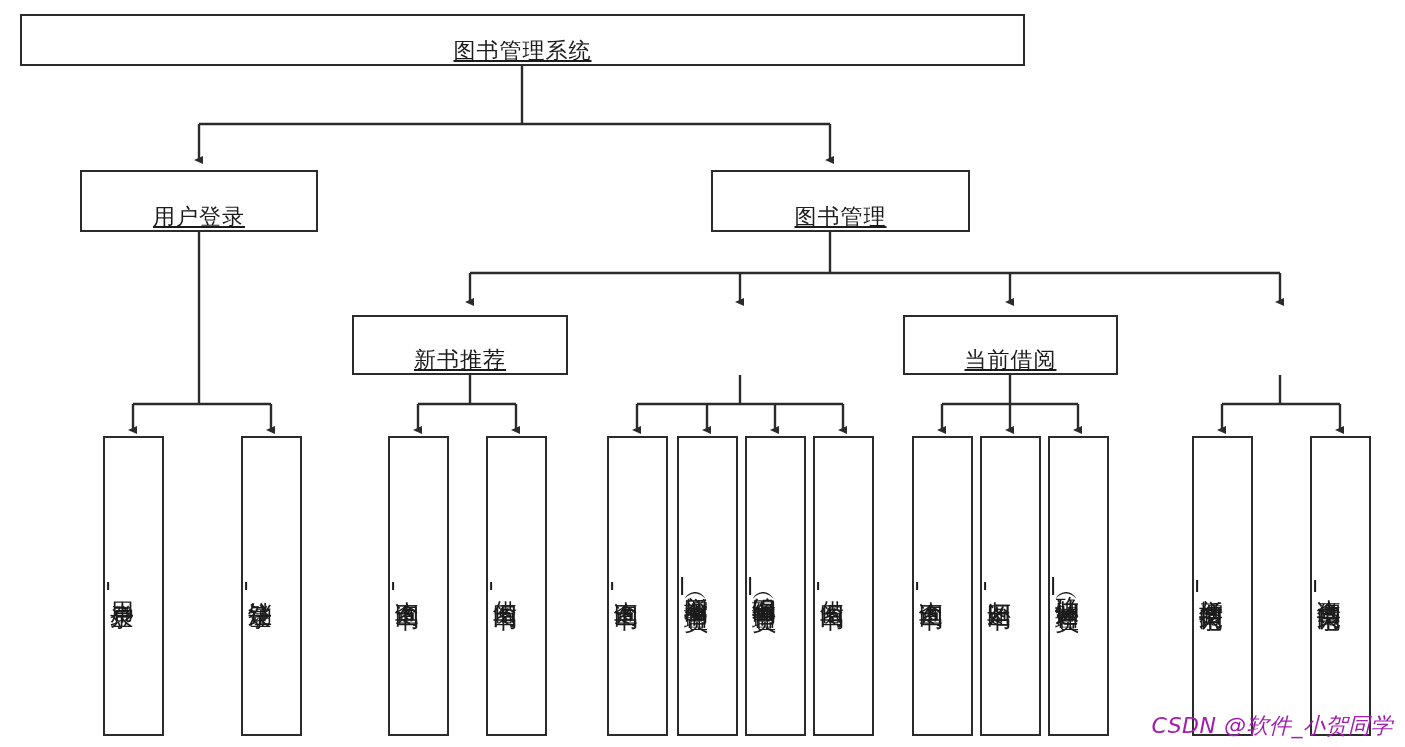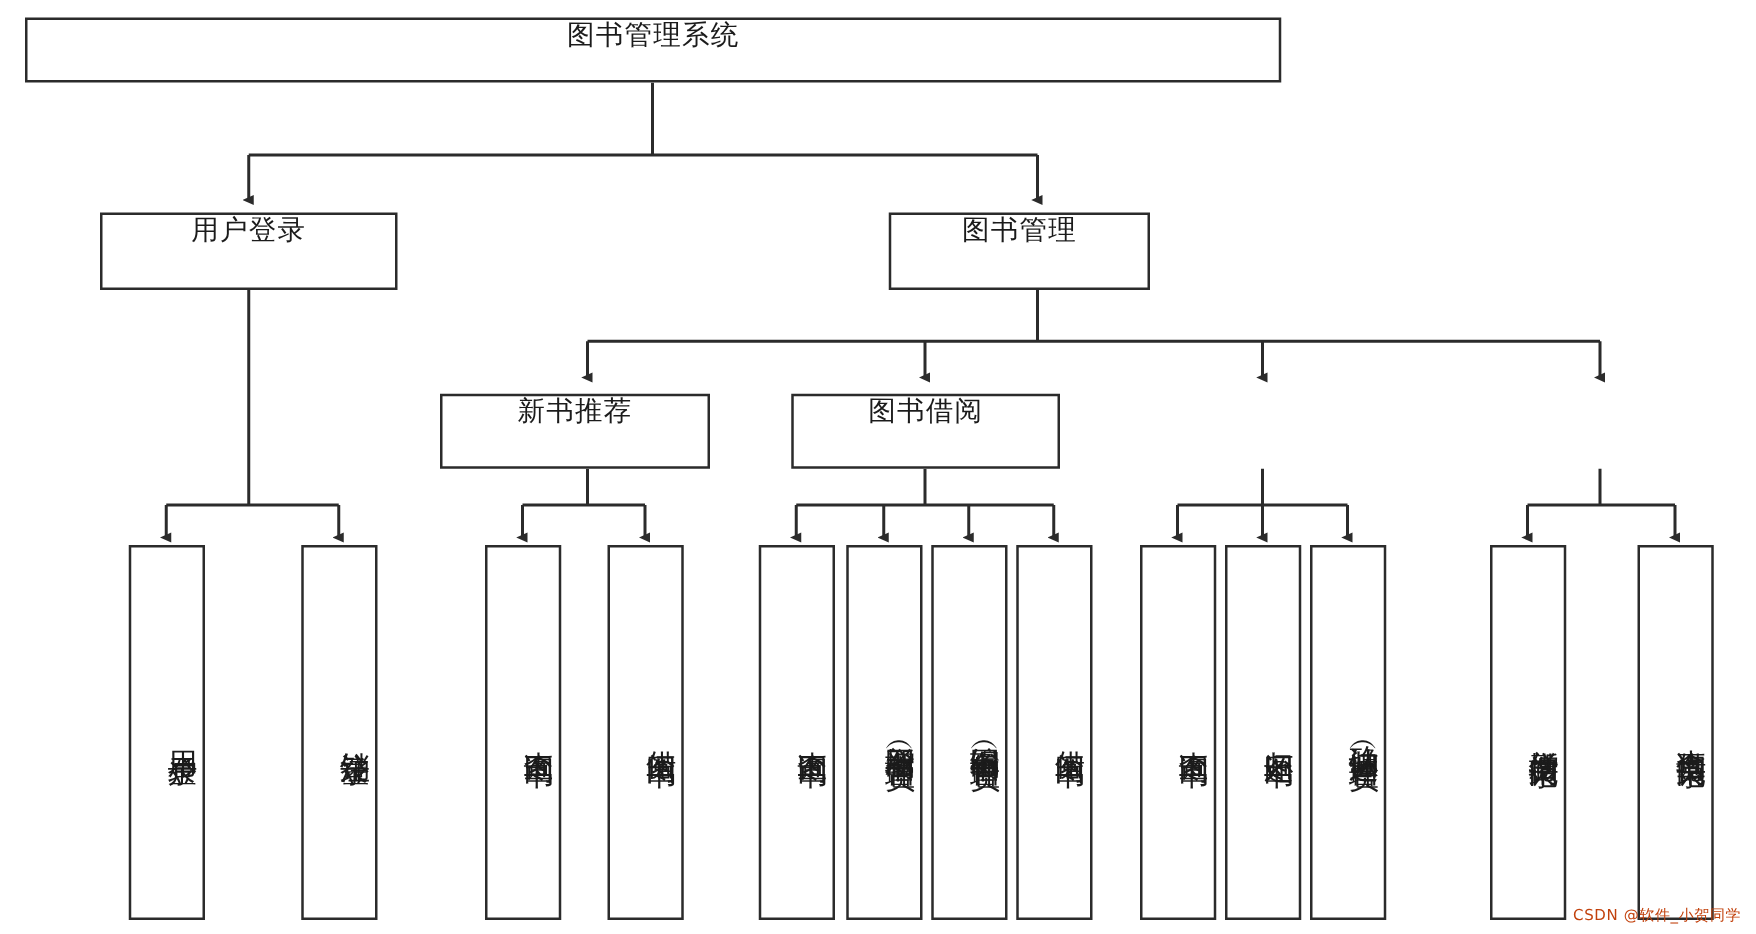--- a/index.html
+++ b/index.html
@@ -25,23 +25,24 @@
     width: 1405px;
     height: 747px;
     pointer-events: none;
   }
   .node {
     position: absolute;
     box-sizing: border-box;
     border: 2px solid #2b2b2b;
     background: #ffffff;
     display: flex;
-    align-items: flex-start;
+    align-items: flex-end;
     justify-content: center;
     color: #1b1b1b;
+    text-decoration: underline;
   }
   .node.horiz {
     font-size: 22px;
     letter-spacing: 1px;
     line-height: 1.2;
   }
   .node.vert {
     writing-mode: vertical-rl;
     text-orientation: upright;
     font-size: 24px;
@@ -53,25 +54,26 @@
   }
   .node.vert span {
     writing-mode: vertical-rl;
     text-orientation: upright;
     display: block;
   }
   .watermark {
     position: absolute;
     right: 12px;
     bottom: 6px;
-    font-size: 12px;
-    color: #c2410c;
+    font-size: 22px;
+    color: #a21caf;
     letter-spacing: 0.5px;
     white-space: nowrap;
     user-select: none;
+    font-style: italic;
   }
 </style>
 </head>
 <body>
 
 <div id="canvas">
 
   <svg id="edges" viewBox="0 0 1405 747" xmlns="http://www.w3.org/2000/svg">
     <defs>
       <marker id="arrow" markerWidth="10" markerHeight="10" refX="5" refY="5" orient="auto" markerUnits="userSpaceOnUse">
@@ -125,29 +127,29 @@
     </g>
   </svg>
 
   <div class="node horiz" style="left:20px; top:14px; width:1005px; height:52px;">
     <span>图书管理系统</span>
   </div>
 
   <div class="node horiz" style="left:80px; top:170px; width:238px; height:62px;">
     <span>用户登录</span>
   </div>
-  <div class="node horiz" style="left:711px; top:170px; width:209px; height:62px;">
+  <div class="node horiz" style="left:711px; top:170px; width:259px; height:62px;">
     <span>图书管理</span>
   </div>
 
   <div class="node horiz" style="left:352px; top:315px; width:216px; height:60px;">
     <span>新书推荐</span>
   </div>
-  <div class="node horiz" style="left:633px; top:315px; width:215px; height:60px;">
-    <span>图书借阅</span>
+  <div class="node horiz" style="left:903px; top:315px; width:215px; height:60px;">
+    <span>当前借阅</span>
   </div>
 
   <div class="node vert" style="left:103px; top:436px; width:61px; height:300px;">
     <span>用户登录</span>
   </div>
   <div class="node vert" style="left:241px; top:436px; width:61px; height:300px;">
     <span>注销登录</span>
   </div>
 
   <div class="node vert" style="left:388px; top:436px; width:61px; height:300px;">

